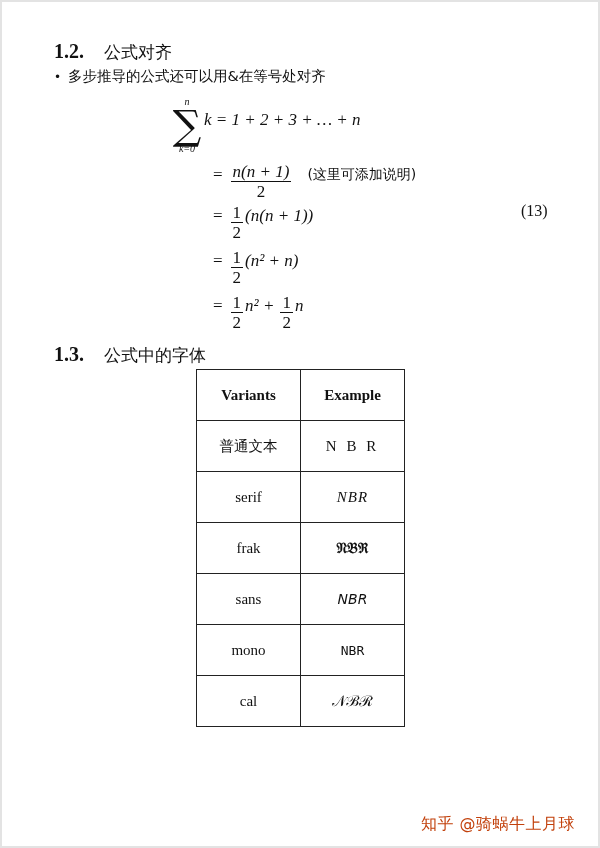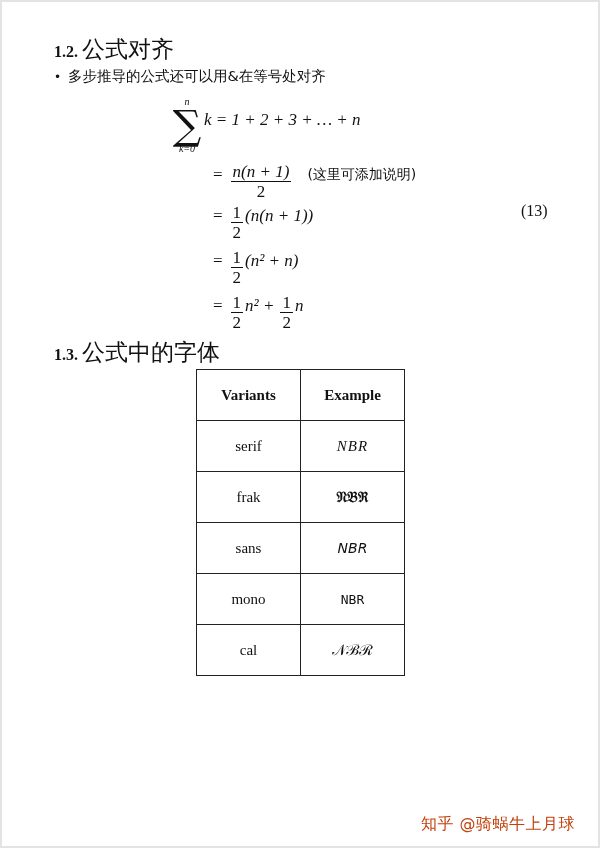--- a/index.html
+++ b/index.html
@@ -15,22 +15,22 @@
       position: absolute; left: 0; top: 0;
       width: 596px; height: 844px;
       border: 2px solid #e3e3e3;
       background: #fff;
     }
     .h {
       position: absolute; left: 54px;
       font-size: 18px; line-height: 22px;
       color: #111;
     }
-    .h .num { font-weight: bold; font-family: "Liberation Serif", serif; font-size: 16px; }
-    .h .txt { font-family: Liberation Mono, monospace; font-size: 23px; margin-left: 4px; }
+    .h .num { font-weight: bold; font-family: "Liberation Serif", serif; font-size: 20px; }
+    .h .txt { font-family: Liberation Mono, monospace; font-size: 17px; margin-left: 20px; }
     .bullet {
       position: absolute; left: 54px; top: 66px;
       font-family: "DejaVu Sans", sans-serif; font-size: 14.5px; line-height: 20px;
     }
     .bullet .dot { display: inline-block; width: 14px; font-size: 12px; }
     .eq { position: absolute; font-family: "Liberation Serif", "DejaVu Serif", serif; font-size: 17px; }
     .eq i { font-style: italic; }
     .sigma-wrap { position: absolute; left: 170px; top: 96px; width: 34px; text-align: center; }
     .sigma { font-size: 40px; line-height: 36px; font-family: "DejaVu Serif", serif; }
     .lim { font-size: 10px; font-style: italic; line-height: 11px; font-family: "Liberation Serif", serif; }
@@ -135,20 +135,24 @@
   <span class="num">1.3.</span><span class="txt">公式中的字体</span>
 </div>
 
 <table>
   <tbody>
       <tr>
     <th>Variants</th>
     <th>Example</th>
   </tr>
   <tr>
+    <td class="cjk">普通文本</td>
+    <td class="ex-normal">N B R</td>
+  </tr>
+  <tr>
     <td>serif</td>
     <td class="ex-serif">NBR</td>
   </tr>
   <tr>
     <td>frak</td>
     <td class="ex-frak">𝔑𝔅ℜ</td>
   </tr>
   <tr>
     <td>sans</td>
     <td class="ex-sans">NBR</td>

